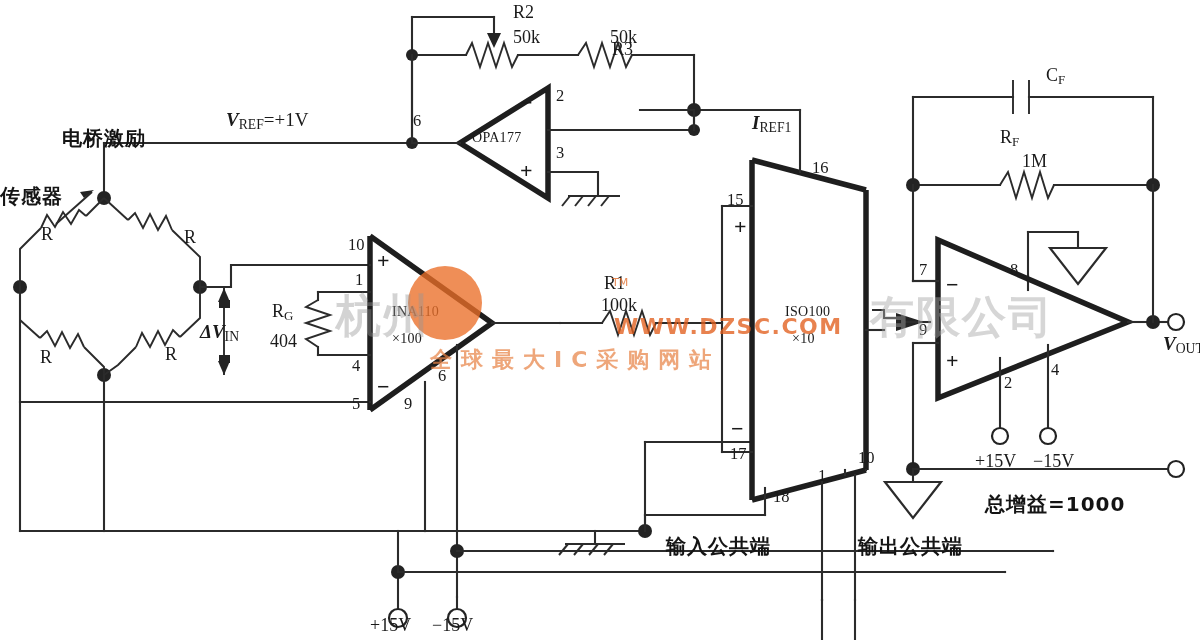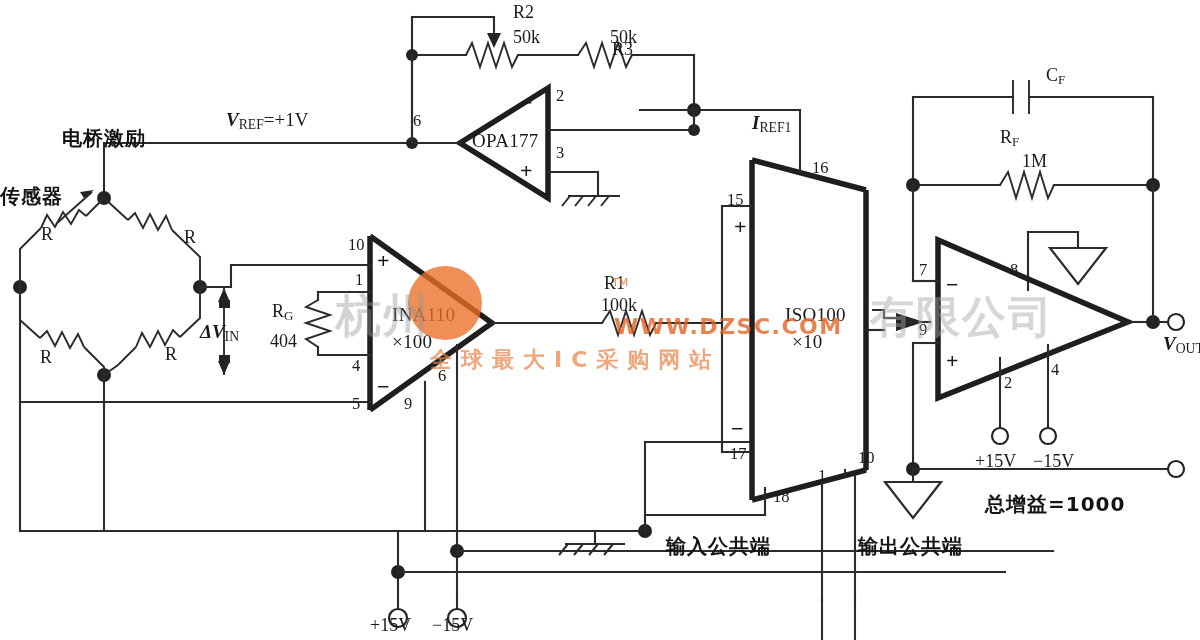--- a/index.html
+++ b/index.html
@@ -35,21 +35,21 @@
     line-height: 1;
     font-family: "Liberation Serif", "DejaVu Serif", serif;
   }
   .lbl-cn {
     font-family: "DejaVu Sans", "Liberation Sans", sans-serif;
     font-weight: 700;
     color: #141414;
   }
   .sz-pin   { font-size: 16.5px; }
   .sz-val   { font-size: 18px; }
-  .sz-part  { font-size: 19px; letter-spacing: 0.3px; }
+  .sz-part  { font-size: 14px; letter-spacing: 0.3px; }
   .sz-cn    { font-size: 20px; letter-spacing: 1px; }
   .sz-sig   { font-size: 19px; }
   .ital { font-style: italic; font-weight: 700; }
   .sub { font-size: 0.72em; vertical-align: -0.22em; letter-spacing: 0; }
   .pm { font-size: 22px; font-weight: 700; }
 
   
   .wm { position: absolute; pointer-events: none; user-select: none; }
   .wm-hz {
     left: 336px; top: 286px;

